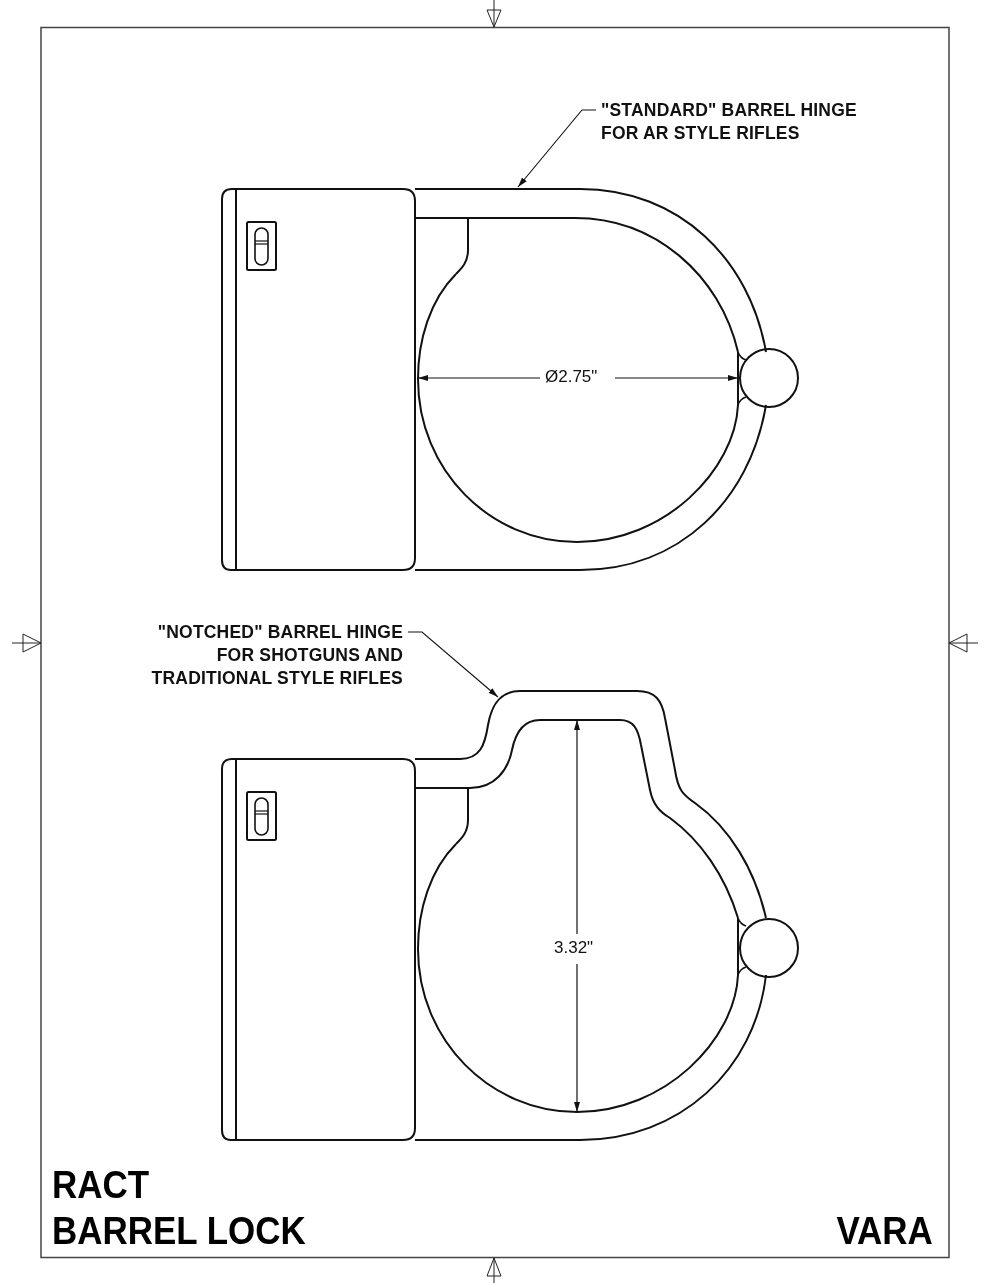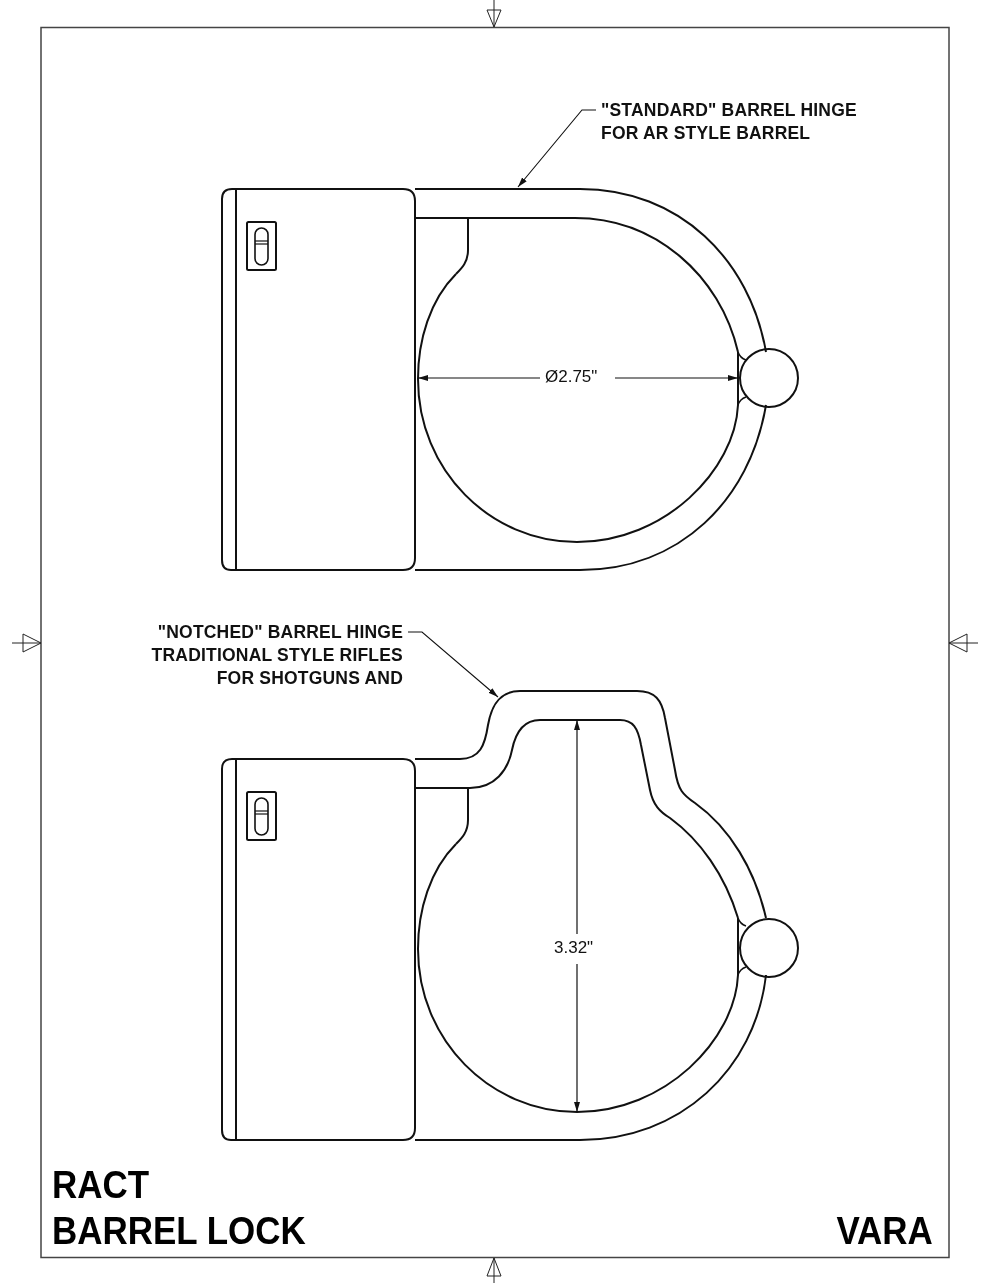--- a/index.html
+++ b/index.html
@@ -109,27 +109,27 @@
     <line x1="577" y1="964" x2="577" y2="1112" marker-end="url(#arr)"></line>
   </g>
 
   <g stroke="#111" stroke-width="1.1" fill="none">
     <polyline points="408,632 422,632 498,697" marker-end="url(#arr)"></polyline>
   </g>
 </svg>
 
 <div class="callout" style="left:601px; top:99px;">
   <div>"STANDARD" BARREL HINGE</div>
-  <div>FOR AR STYLE BARREL</div>
+  <div>FOR AR STYLE RIFLES</div>
 </div>
 
 <div class="callout right" style="right:587px; top:621px;">
   <div>"NOTCHED" BARREL HINGE</div>
+  <div>FOR SHOTGUNS AND</div>
   <div>TRADITIONAL STYLE RIFLES</div>
-  <div>FOR SHOTGUNS AND</div>
 </div>
 
 <div class="dim" style="left:541px; top:367px;">Ø2.75"</div>
 <div class="dim" style="left:550px; top:938px;">3.32"</div>
 
 <div class="title" style="left:52px; top:1162px;">RACT</div>
 <div class="title" style="left:52px; top:1208px;">BARREL LOCK</div>
 <div class="brand" style="right:57px; top:1208px;">VARA</div>
 
 </body></html>

